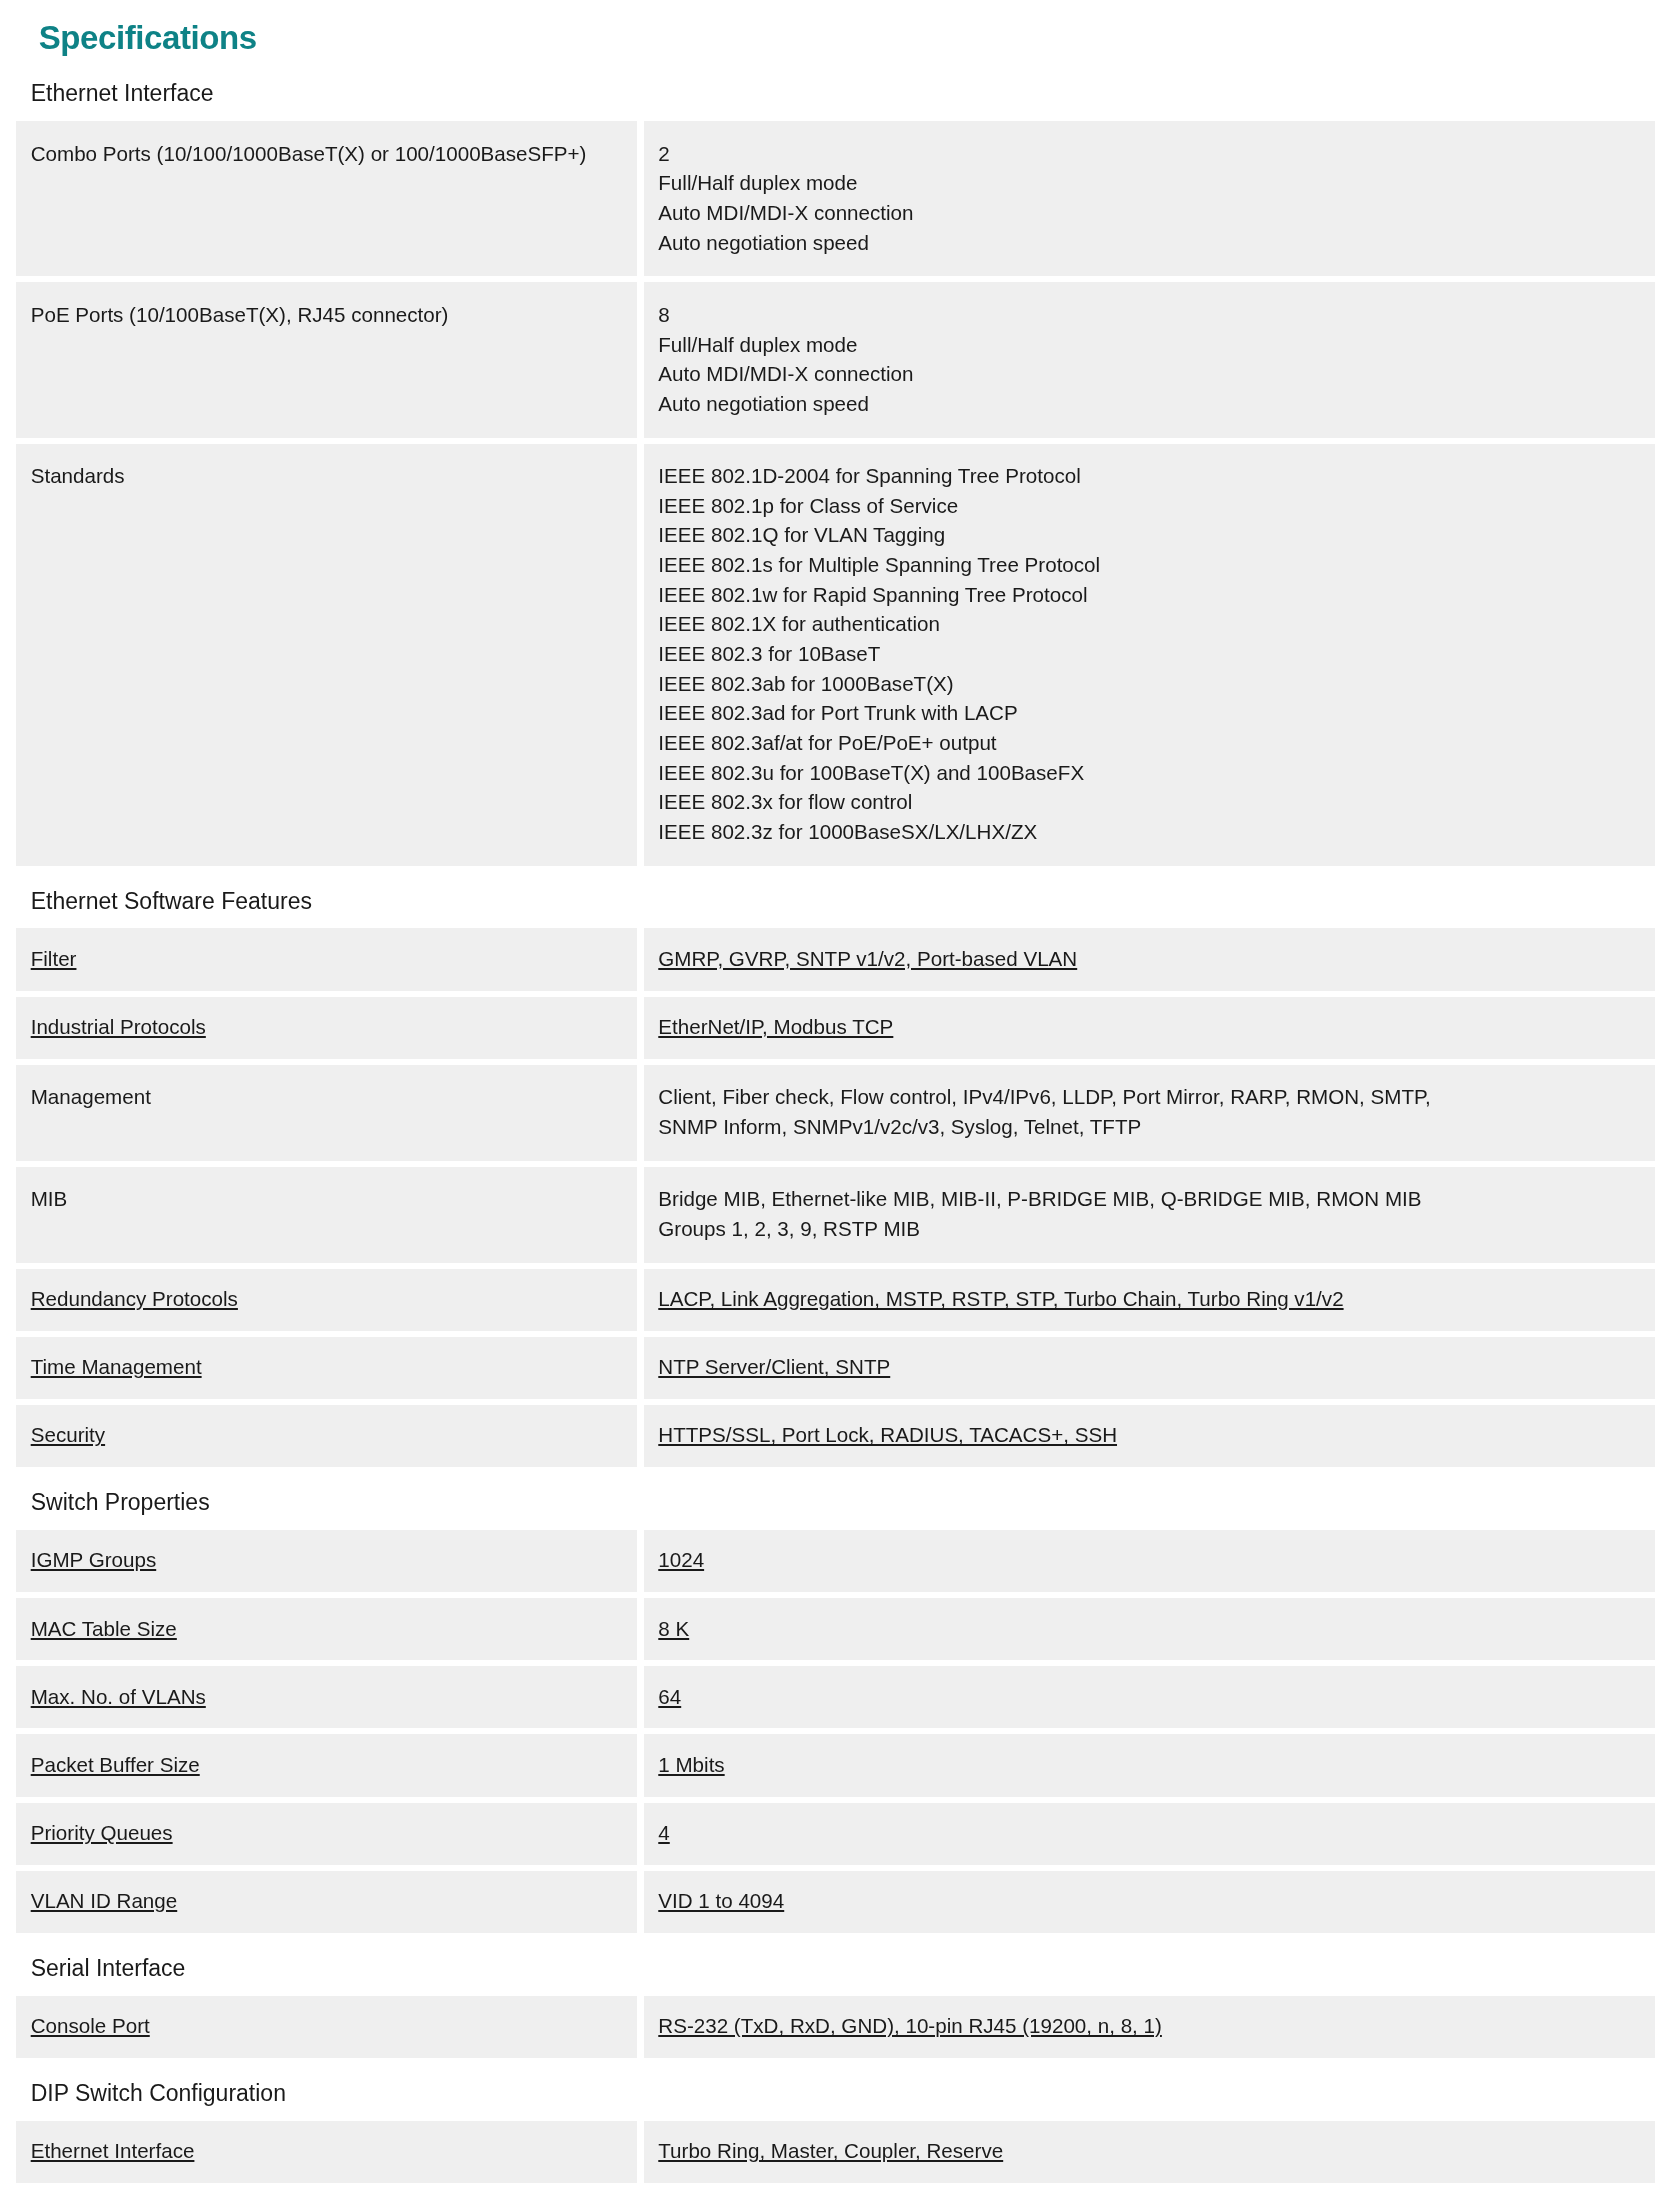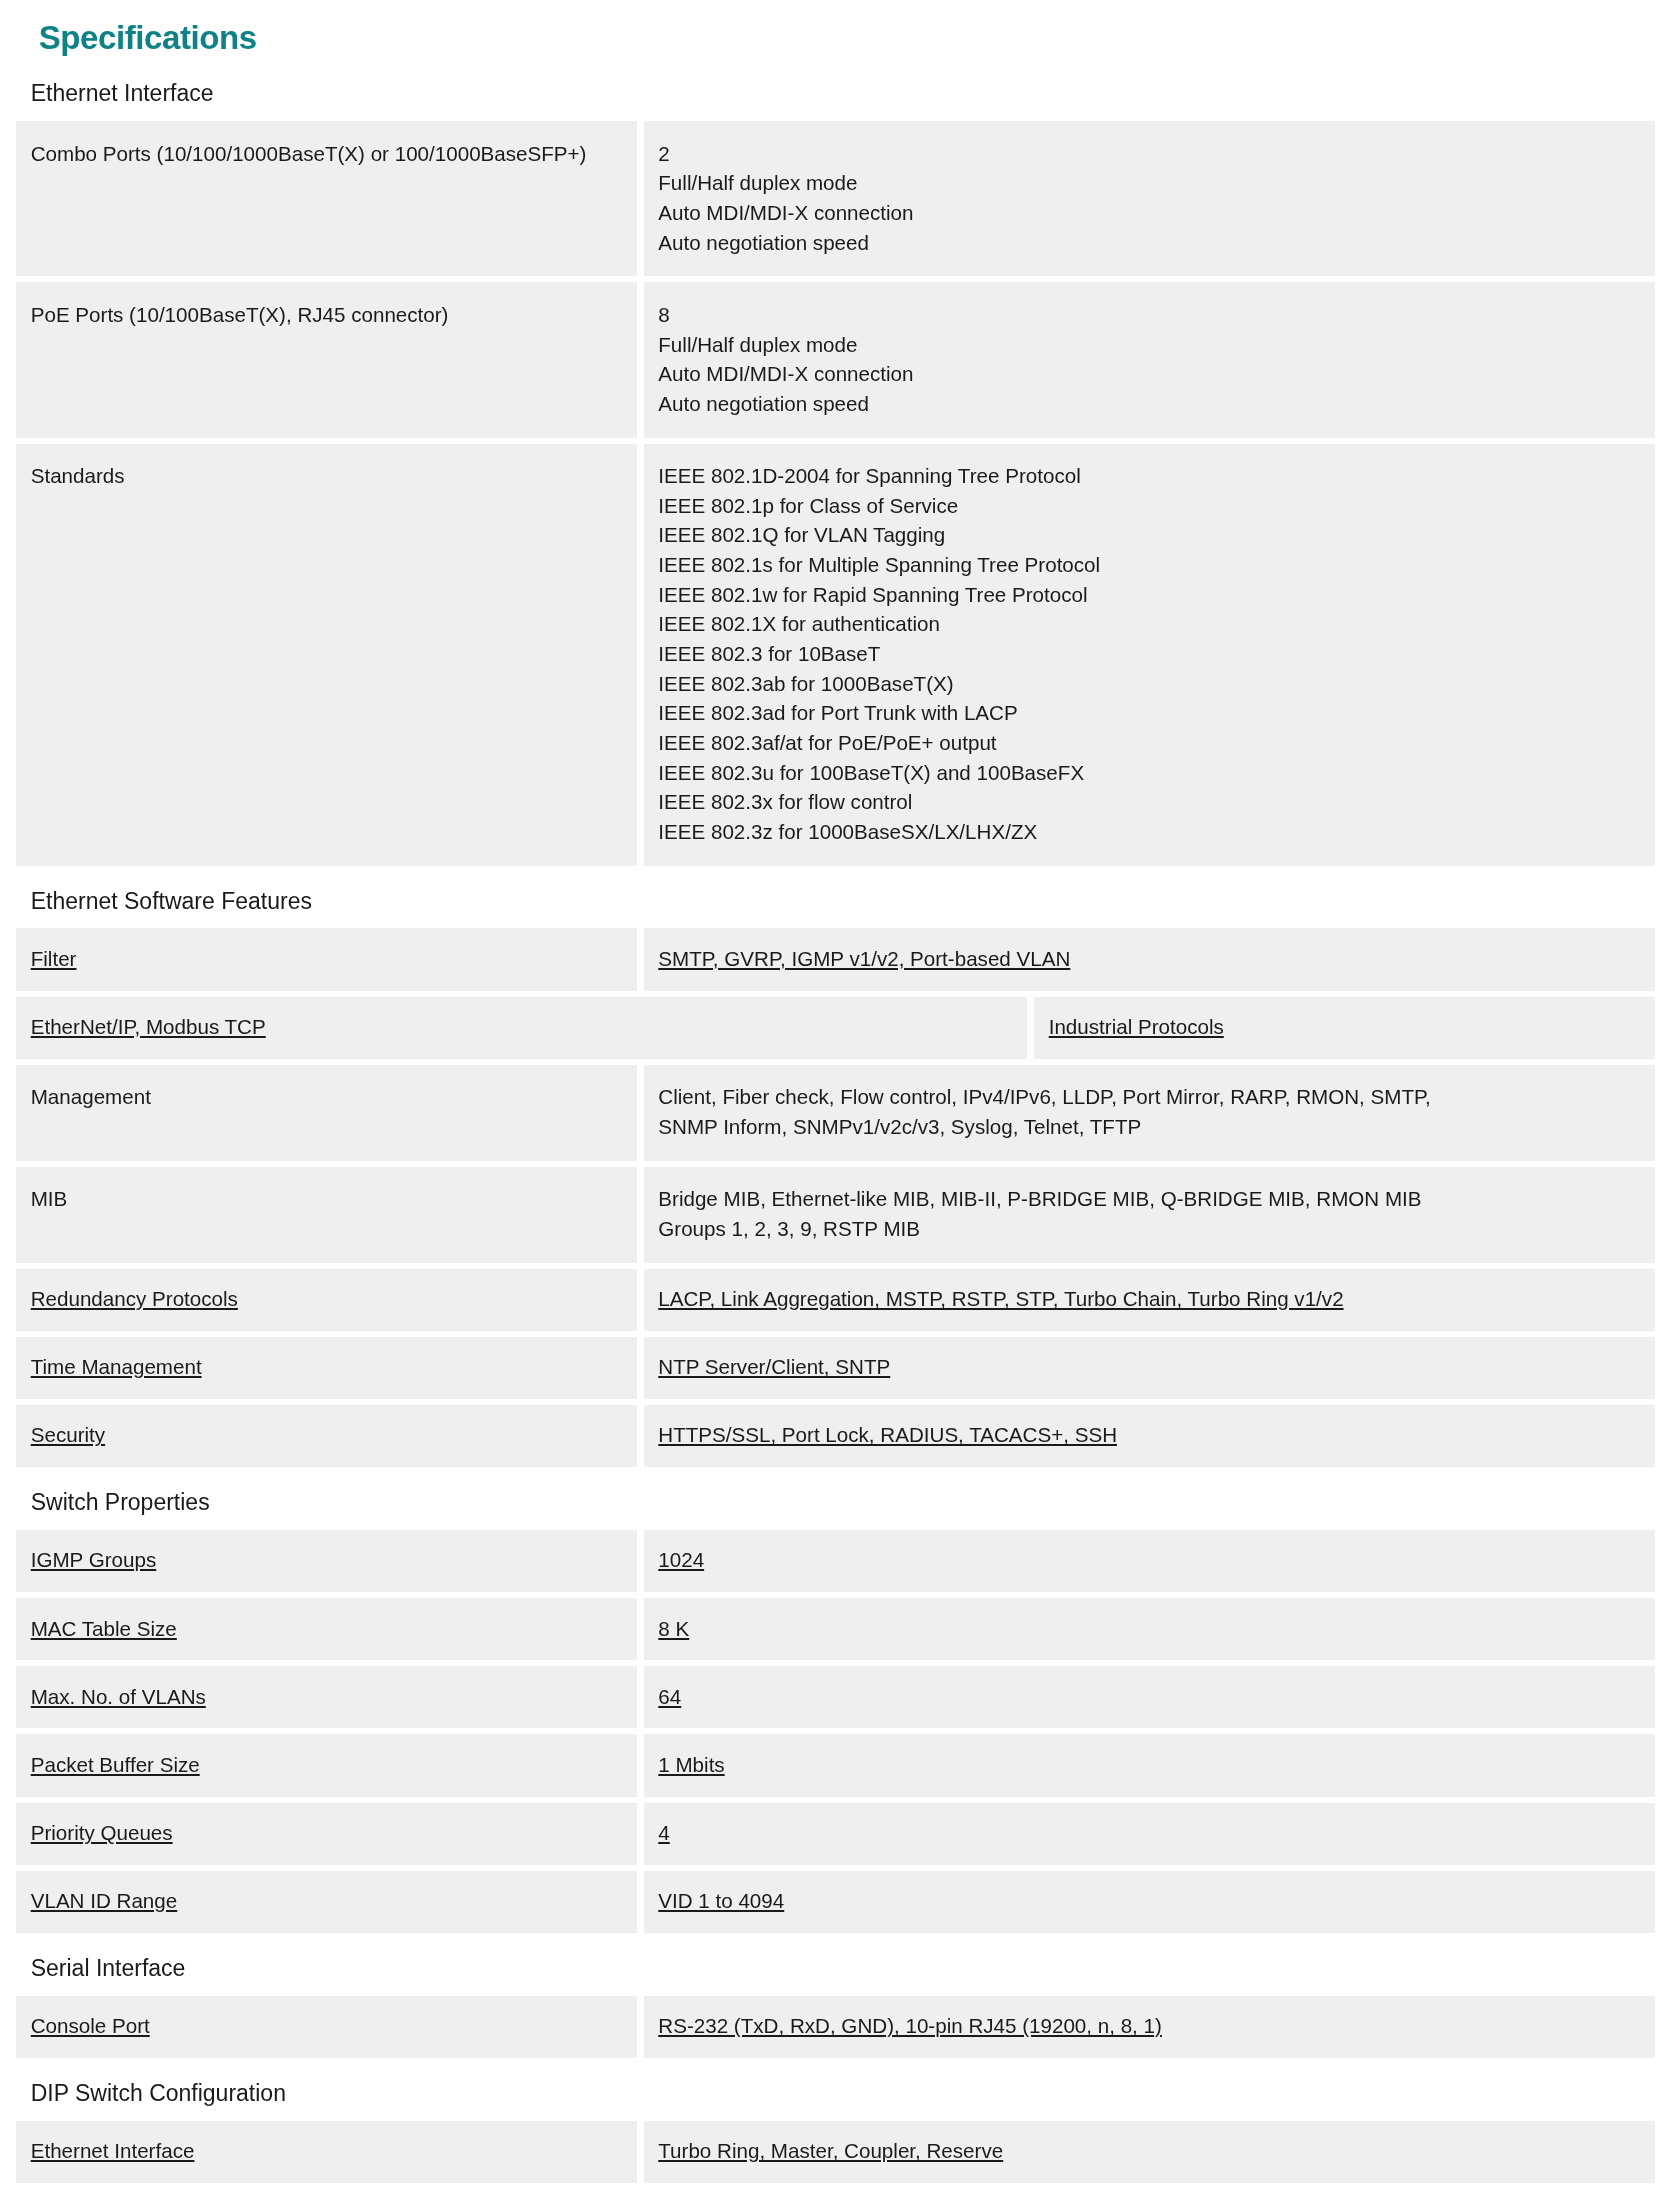--- a/index.html
+++ b/index.html
@@ -121,28 +121,28 @@
             <span class="ln">IEEE 802.3x for flow control</span>
             <span class="ln">IEEE 802.3z for 1000BaseSX/LX/LHX/ZX</span>
           </div>
         </div>
       </div>
       <div class="section">
         <div class="section-heading">Ethernet Software Features</div>
         <div class="spec-row compact">
           <div class="spec-cell spec-label">Filter</div>
           <div class="spec-cell spec-value">
-            <span class="ln">SMTP, GVRP, IGMP v1/v2, Port-based VLAN</span>
-          </div>
-        </div>
-        <div class="spec-row compact">
+            <span class="ln">GMRP, GVRP, SNTP v1/v2, Port-based VLAN</span>
+          </div>
+        </div>
+        <div class="spec-row compact">
+          <div class="spec-cell spec-label">Industrial Protocols</div>
           <div class="spec-cell spec-value">
             <span class="ln">EtherNet/IP, Modbus TCP</span>
           </div>
-          <div class="spec-cell spec-label">Industrial Protocols</div>
         </div>
         <div class="spec-row">
           <div class="spec-cell spec-label">Management</div>
           <div class="spec-cell spec-value">
             <span class="ln">Client, Fiber check, Flow control, IPv4/IPv6, LLDP, Port Mirror, RARP, RMON, SMTP,</span>
             <span class="ln">SNMP Inform, SNMPv1/v2c/v3, Syslog, Telnet, TFTP</span>
           </div>
         </div>
         <div class="spec-row">
           <div class="spec-cell spec-label">MIB</div>

